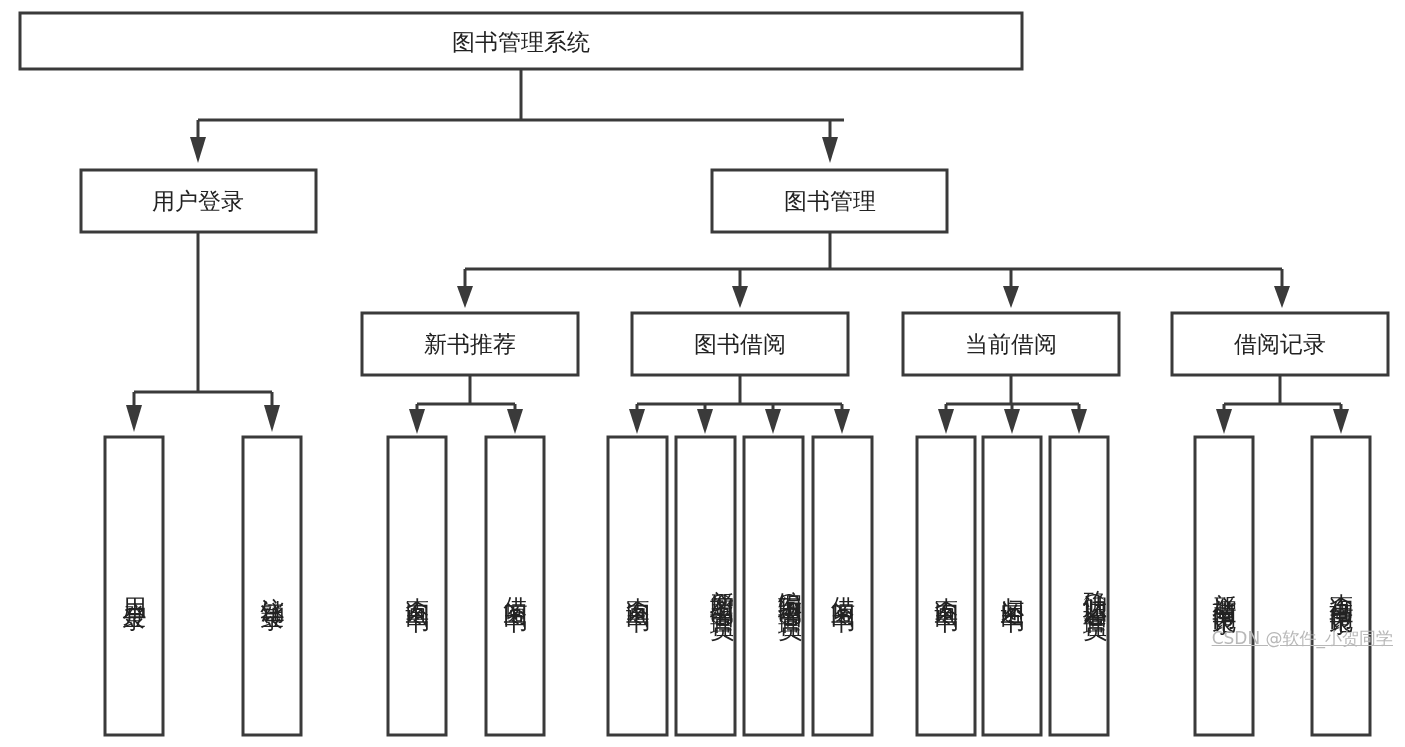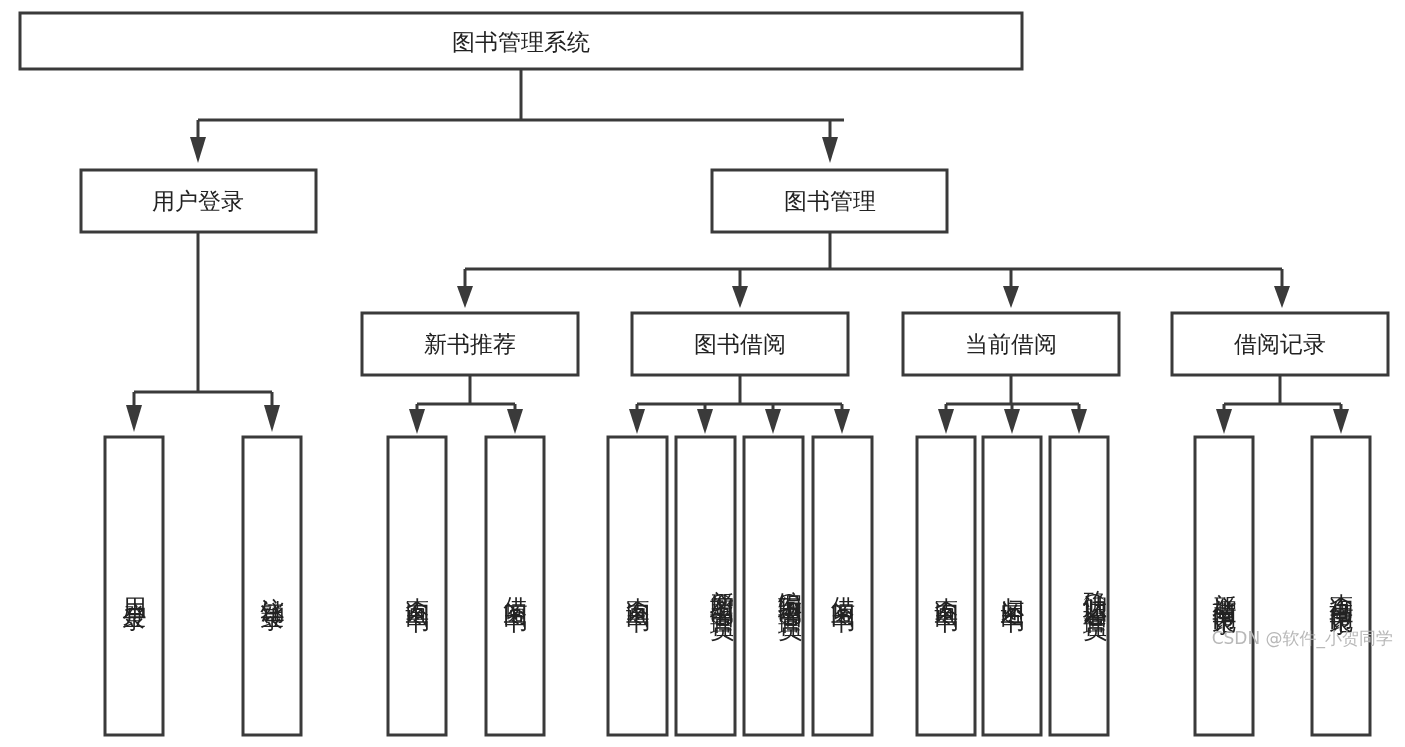--- a/index.html
+++ b/index.html
@@ -61,20 +61,21 @@
     pointer-events: none;
   }
   .watermark {
     position: absolute;
     right: 12px;
     bottom: 6px;
     font-family: "DejaVu Sans", "Liberation Sans", sans-serif;
     font-size: 17px;
     color: #b8b8b8;
     white-space: nowrap;
+    text-decoration: underline;
   }
 </style>
 </head>
 <body>
 
 <div id="diagram-root">
 
   <svg id="flow-svg" viewBox="0 0 1405 747">
 
     <g>

